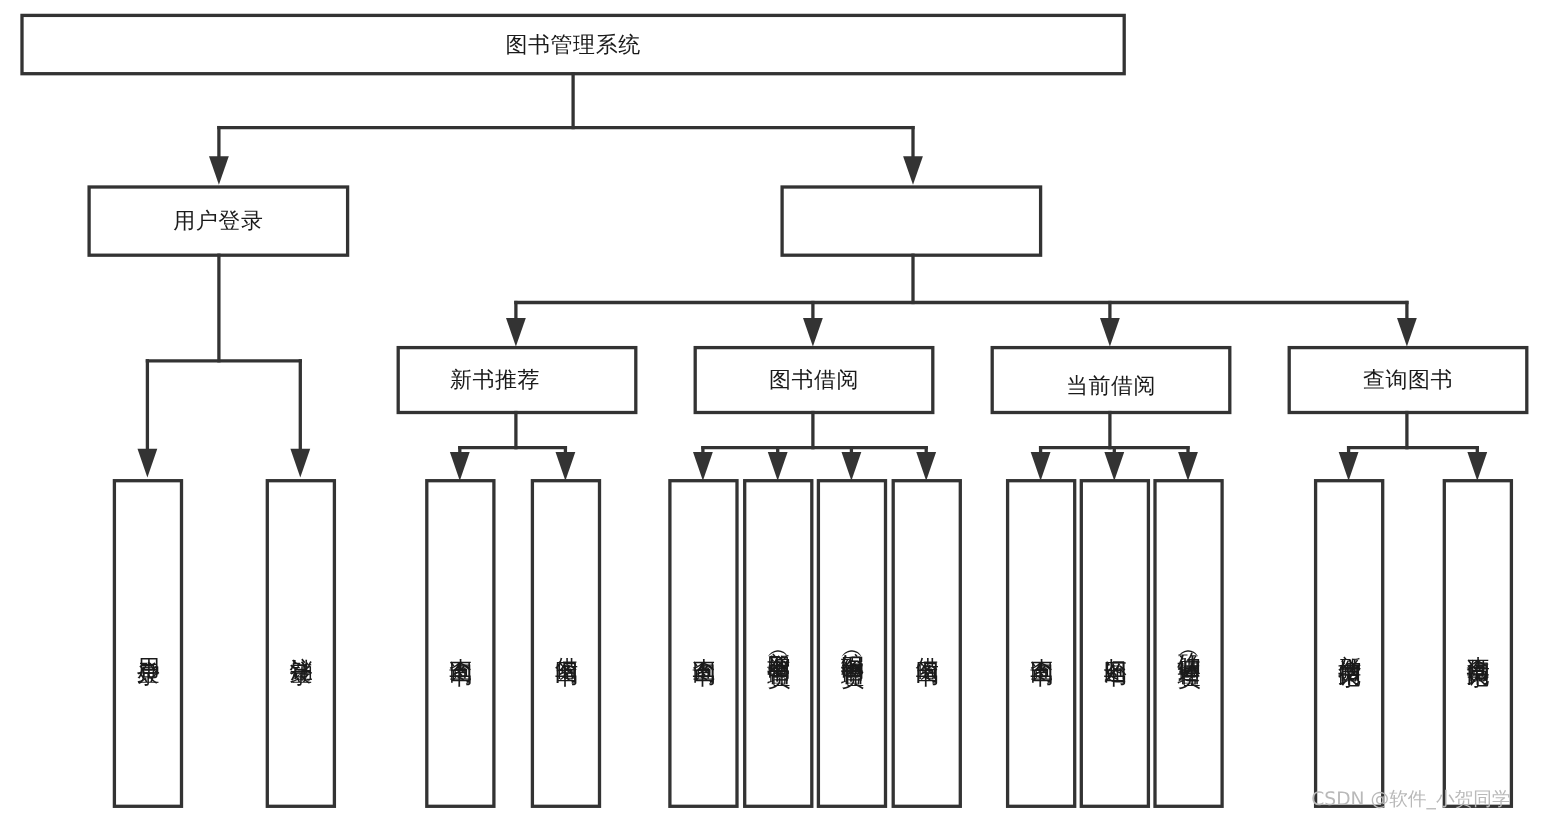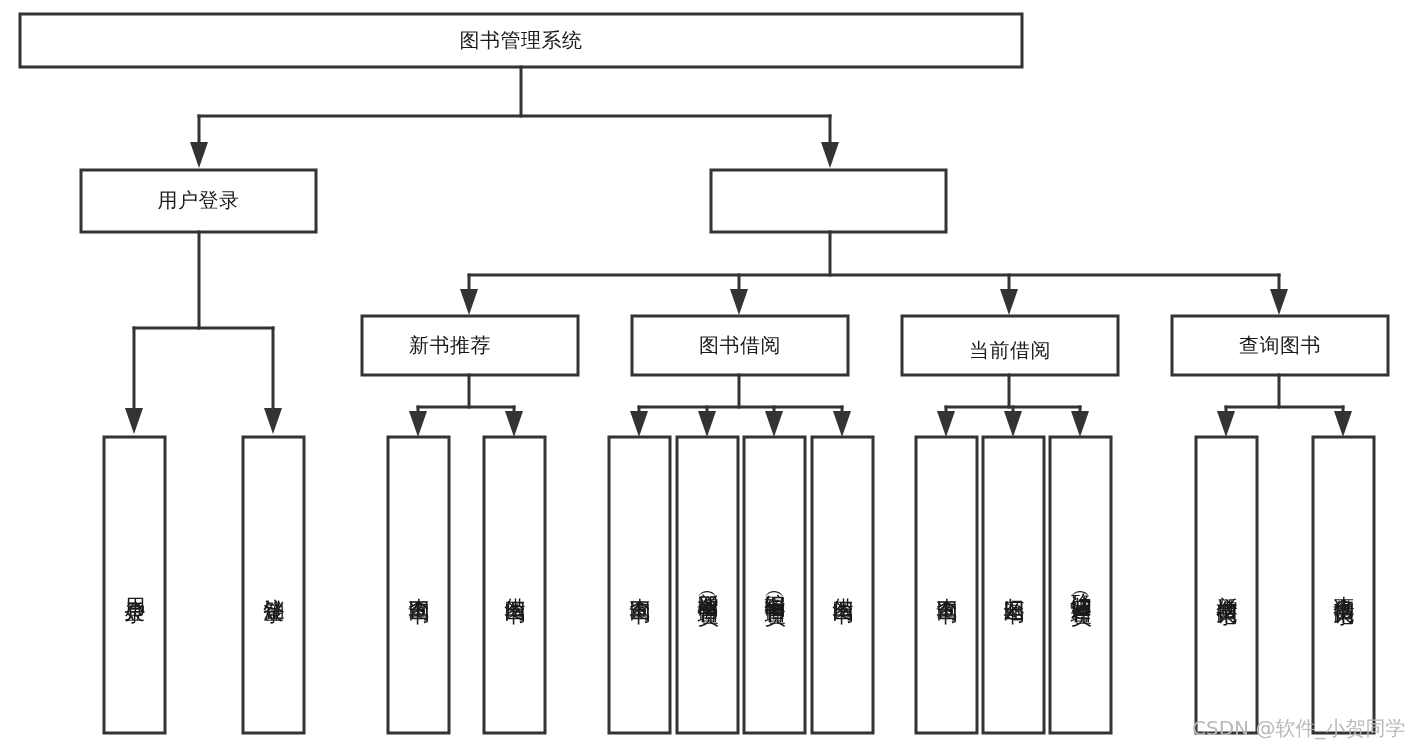--- a/index.html
+++ b/index.html
@@ -58,21 +58,21 @@
   .node-label.vertical {
     writing-mode: vertical-rl;
     text-orientation: upright;
     font-size: 21px;
     letter-spacing: 2px;
     line-height: 1;
   }
   .watermark {
     position: absolute;
     font-family: "DejaVu Sans", "Liberation Sans", sans-serif;
-    font-size: 20px;
+    font-size: 17px;
     color: #b9b9b9;
     white-space: nowrap;
     user-select: none;
     text-align: right;
   }
 </style>
 </head>
 <body>
 
 <div id="diagram-root">

